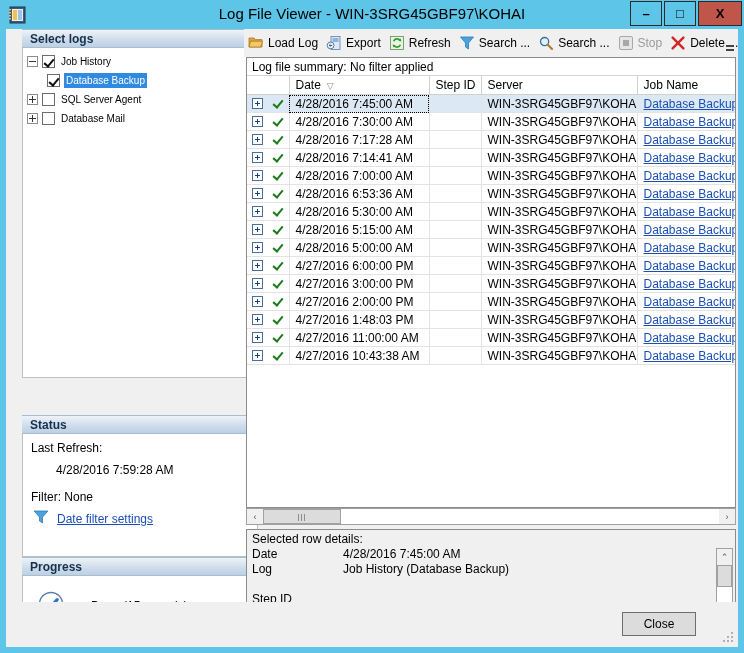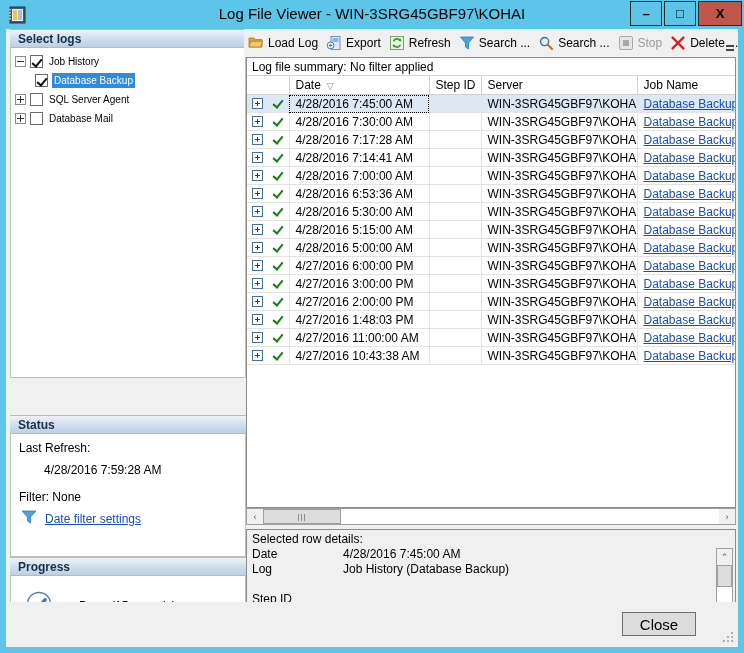--- a/index.html
+++ b/index.html
@@ -59,21 +59,21 @@
     position: absolute;
     left: 6px; top: 29px;
     width: 732px; height: 618px;
     background: #f0f0f0;
     box-sizing: border-box;
   }
 
   
   .left-panel {
     position: absolute;
-    left: 4px; top: 0px;
+    left: 16px; top: 0px;
     width: 236px; height: 573px;
     box-sizing: border-box;
   }
   .panel-header {
     height: 19px;
     background: linear-gradient(to bottom, #eef3f8 0%, #cfdded 55%, #bdd0e3 100%);
     border-top: 1px solid #a9bdd1;
     border-bottom: 1px solid #a9bdd1;
     font-size: 12px;
     font-weight: bold;
@@ -375,21 +375,21 @@
     left: 0; top: 573px;
     width: 732px; height: 45px;
     background: #f0f0f0;
   }
   .close-btn {
     position: absolute;
     right: 42px; top: 10px;
     width: 74px; height: 24px;
     background: #dcdcdc;
     border: 1px solid #6e6e6e;
-    font-size: 15px;
+    font-size: 12px;
     color: #000;
     display: flex; align-items: center; justify-content: center;
     box-sizing: border-box;
     font-family: "Liberation Sans", sans-serif;
     cursor: default;
   }
   .grip {
     position: absolute; right: 4px; bottom: 3px;
     width: 12px; height: 12px;
   }

